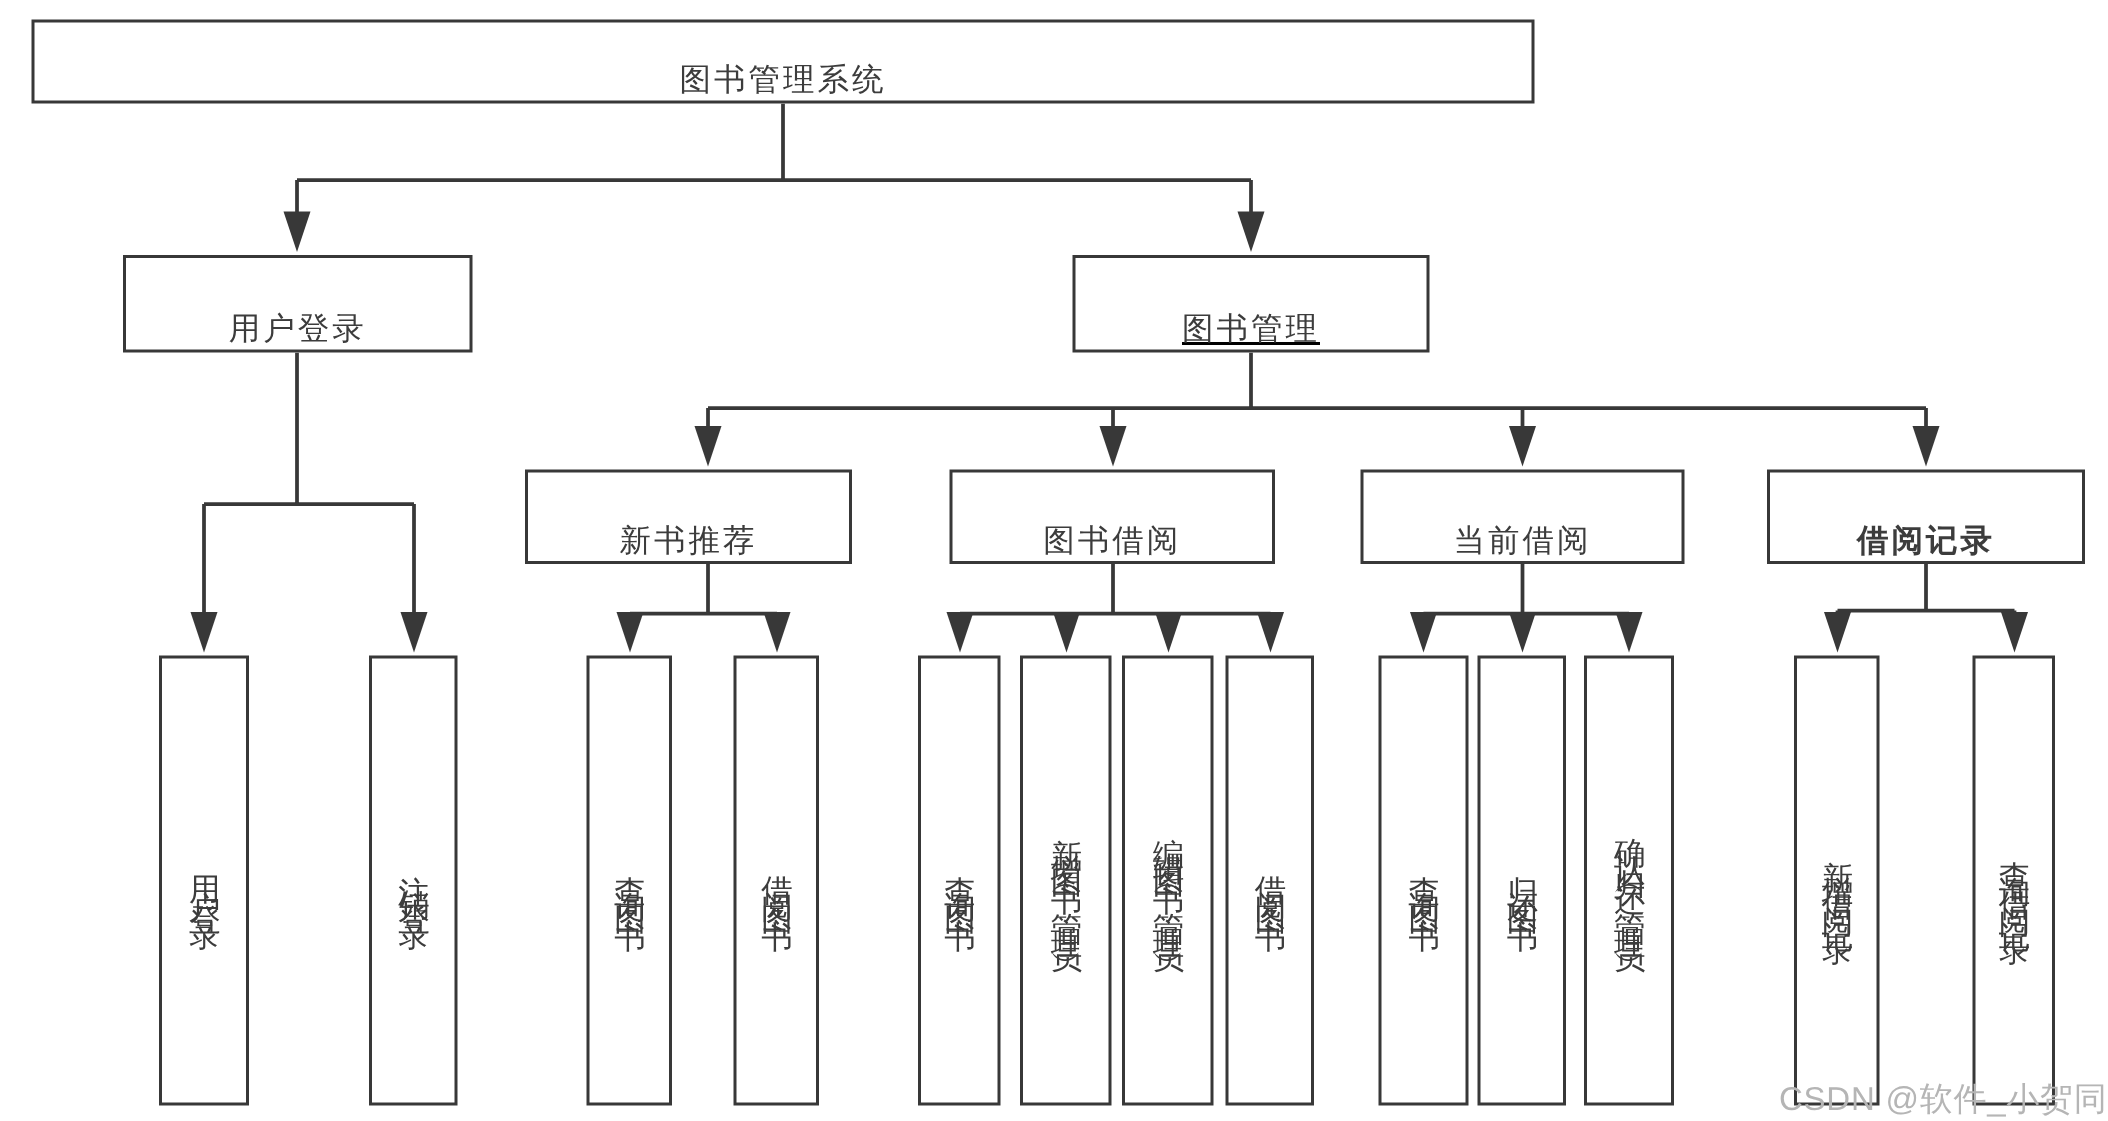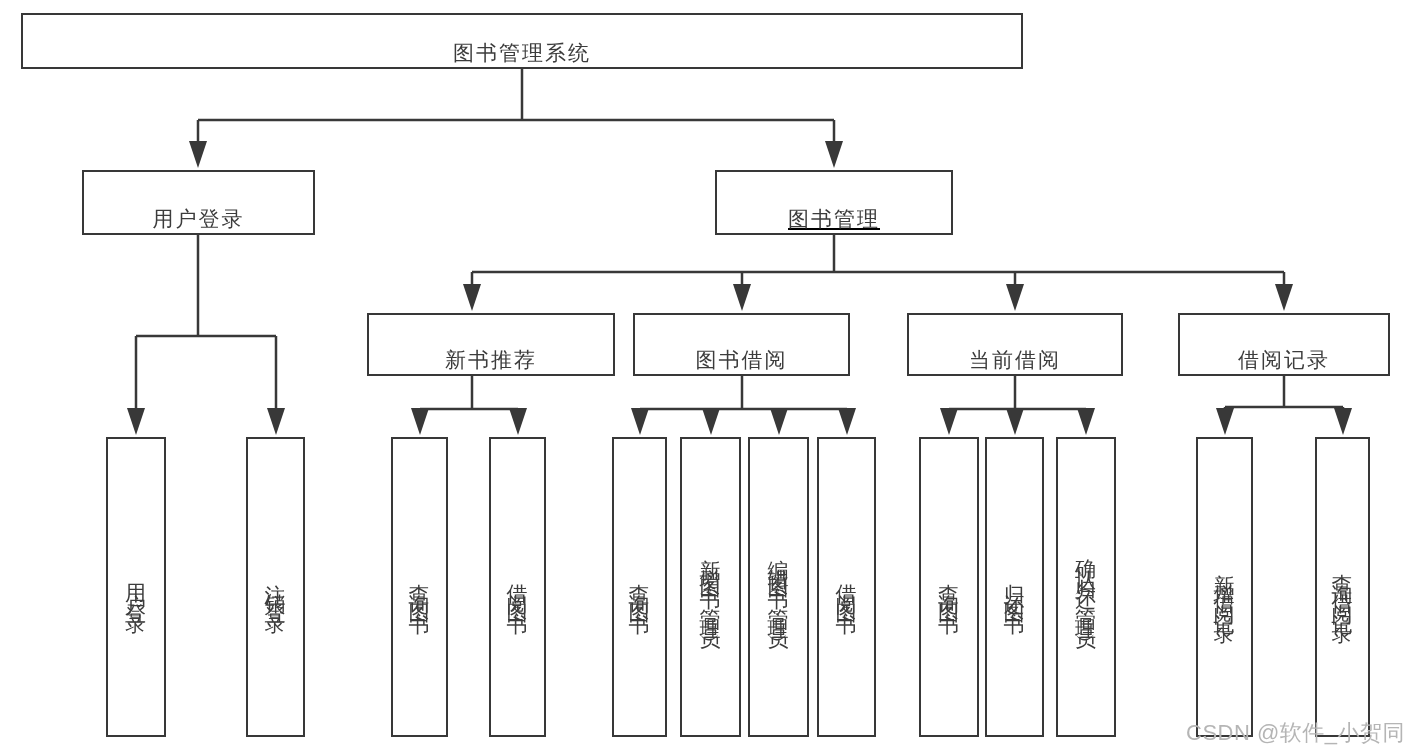--- a/index.html
+++ b/index.html
@@ -121,30 +121,30 @@
     <span>图书管理系统</span>
   </div>
 
   <div class="hnode" style="left:82px; top:170px; width:233px; height:65px;">
     <span>用户登录</span>
   </div>
   <div class="hnode" style="left:715px; top:170px; width:238px; height:65px;text-decoration:underline;">
     <span>图书管理</span>
   </div>
 
-  <div class="hnode" style="left:367px; top:313px; width:248px; height:63px;">
+  <div class="hnode" style="left:350px; top:313px; width:218px; height:63px;">
     <span>新书推荐</span>
   </div>
   <div class="hnode" style="left:633px; top:313px; width:217px; height:63px;">
     <span>图书借阅</span>
   </div>
   <div class="hnode" style="left:907px; top:313px; width:216px; height:63px;">
     <span>当前借阅</span>
   </div>
-  <div class="hnode" style="left:1178px; top:313px; width:212px; height:63px;">
+  <div class="hnode" style="left:1178px; top:313px; width:212px; height:63px;font-weight:bold;">
     <span>借阅记录</span>
   </div>
 
   <div class="vnode" style="left:106px; width:60px;">
     <span>用户登录</span>
   </div>
   <div class="vnode" style="left:246px; width:59px;">
     <span>注销登录</span>
   </div>
 

